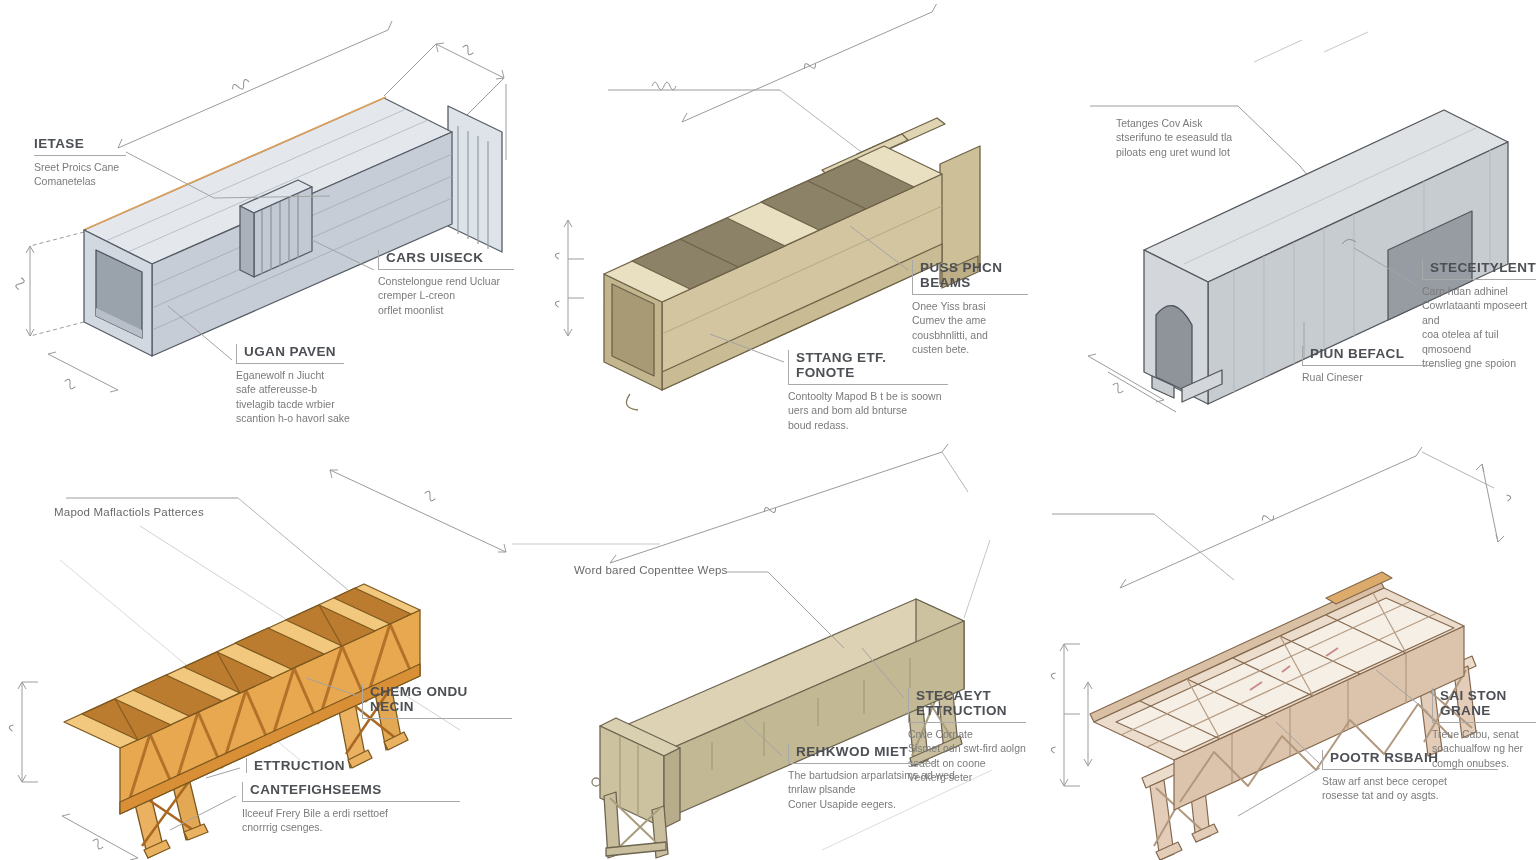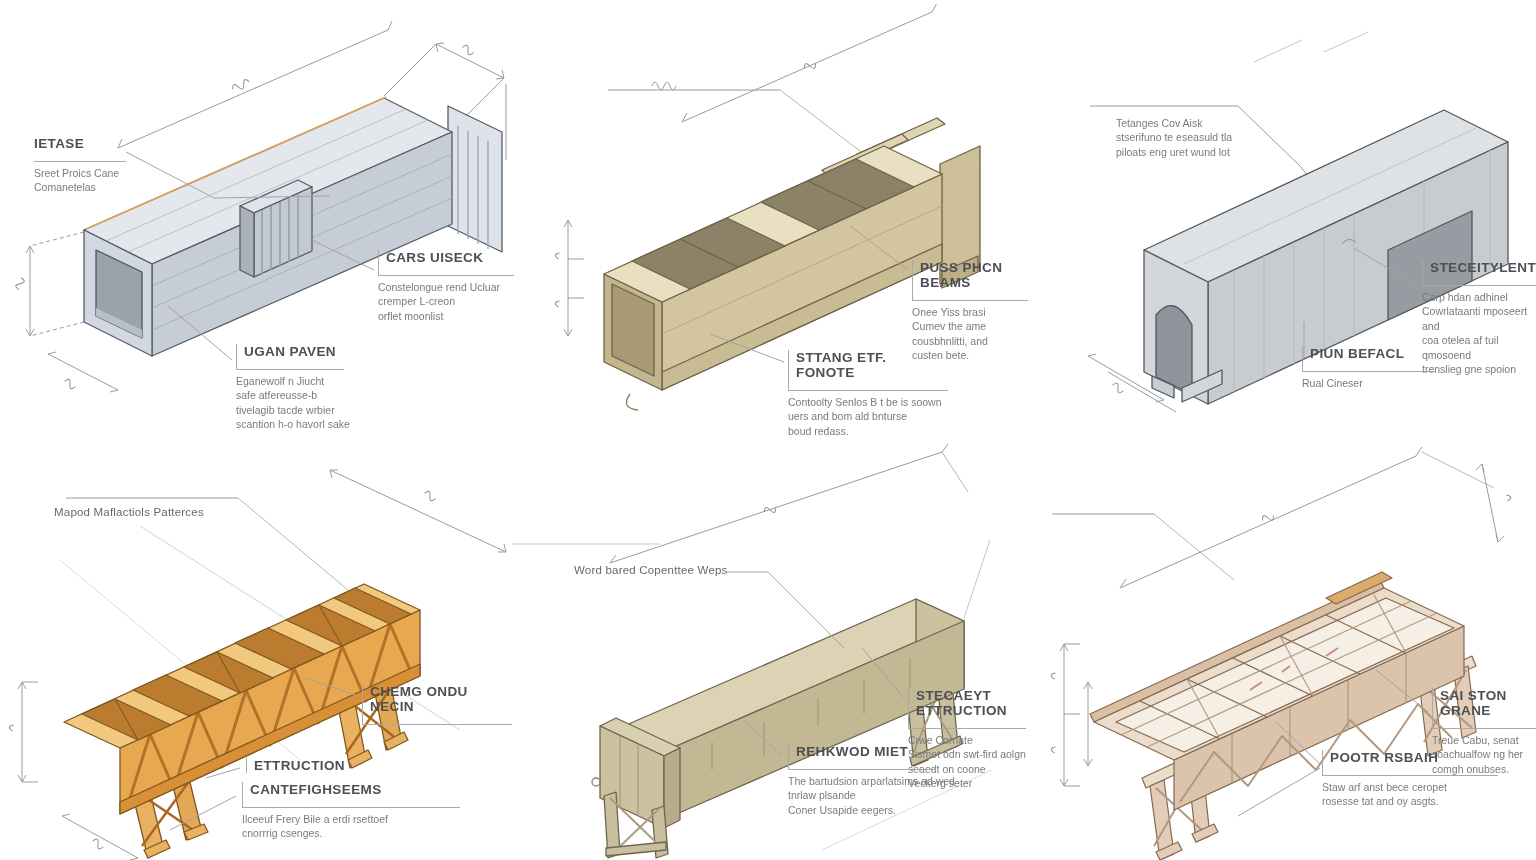--- a/index.html
+++ b/index.html
@@ -2,21 +2,21 @@
 <html><head>
 <meta charset="utf-8">
 <style>
   html,body{margin:0;padding:0;}
   body{width:1536px;height:860px;background:#ffffff;overflow:hidden;position:relative;
        font-family:"Liberation Sans",sans-serif;}
   .panel{position:absolute;width:512px;height:430px;}
   .panel svg{position:absolute;left:0;top:0;}
   .label{position:absolute;color:#6e6e6e;}
   .h{font-size:13.5px;font-weight:bold;letter-spacing:.4px;color:#4c4f54;}
-  .rule{border-bottom:1px solid #a9a9a9;padding-bottom:10px;margin-bottom:4px;}
+  .rule{border-bottom:1px solid #a9a9a9;padding-bottom:4px;margin-bottom:4px;}
   .tickL{border-left:1px solid #a9a9a9;padding-left:7px;}
   .bodytxt{font-size:10.5px;line-height:1.38;color:#7b7b7b;}
   .plain{font-size:11.5px;color:#696969;letter-spacing:.2px;}
 </style>
 </head>
 <body>
 
 <div class="panel" style="left:0;top:0">
 <svg width="512" height="430" viewBox="0 0 512 430">
   <g stroke="#9b9b9b" stroke-width="1" fill="none">
@@ -139,21 +139,21 @@
   <div class="h rule tickL" style="width:108px">PUSS PHCN BEAMS</div>
   <div class="bodytxt">
     <div>Onee Yiss brasi</div>
     <div>Cumev the ame cousbhnlitti, and</div>
     <div>custen bete.</div>
   </div>
 </div>
 <div class="label" style="left:276px;top:346px">
   <div class="h rule tickL" style="width:152px">STTANG ETF. FONOTE</div>
   <div class="bodytxt">
-    <div>Contoolty Senlos B t be is soown</div>
+    <div>Contoolty Mapod B t be is soown</div>
     <div>uers and bom ald bnturse</div>
     <div>boud redass.</div>
   </div>
 </div>
 </div>
 
 <div class="panel" style="left:1024px;top:0">
 <svg width="512" height="430" viewBox="0 0 512 430">
   <g stroke="#9b9b9b" stroke-width="1" fill="none">
     <line x1="66" y1="106" x2="214" y2="106"></line>

